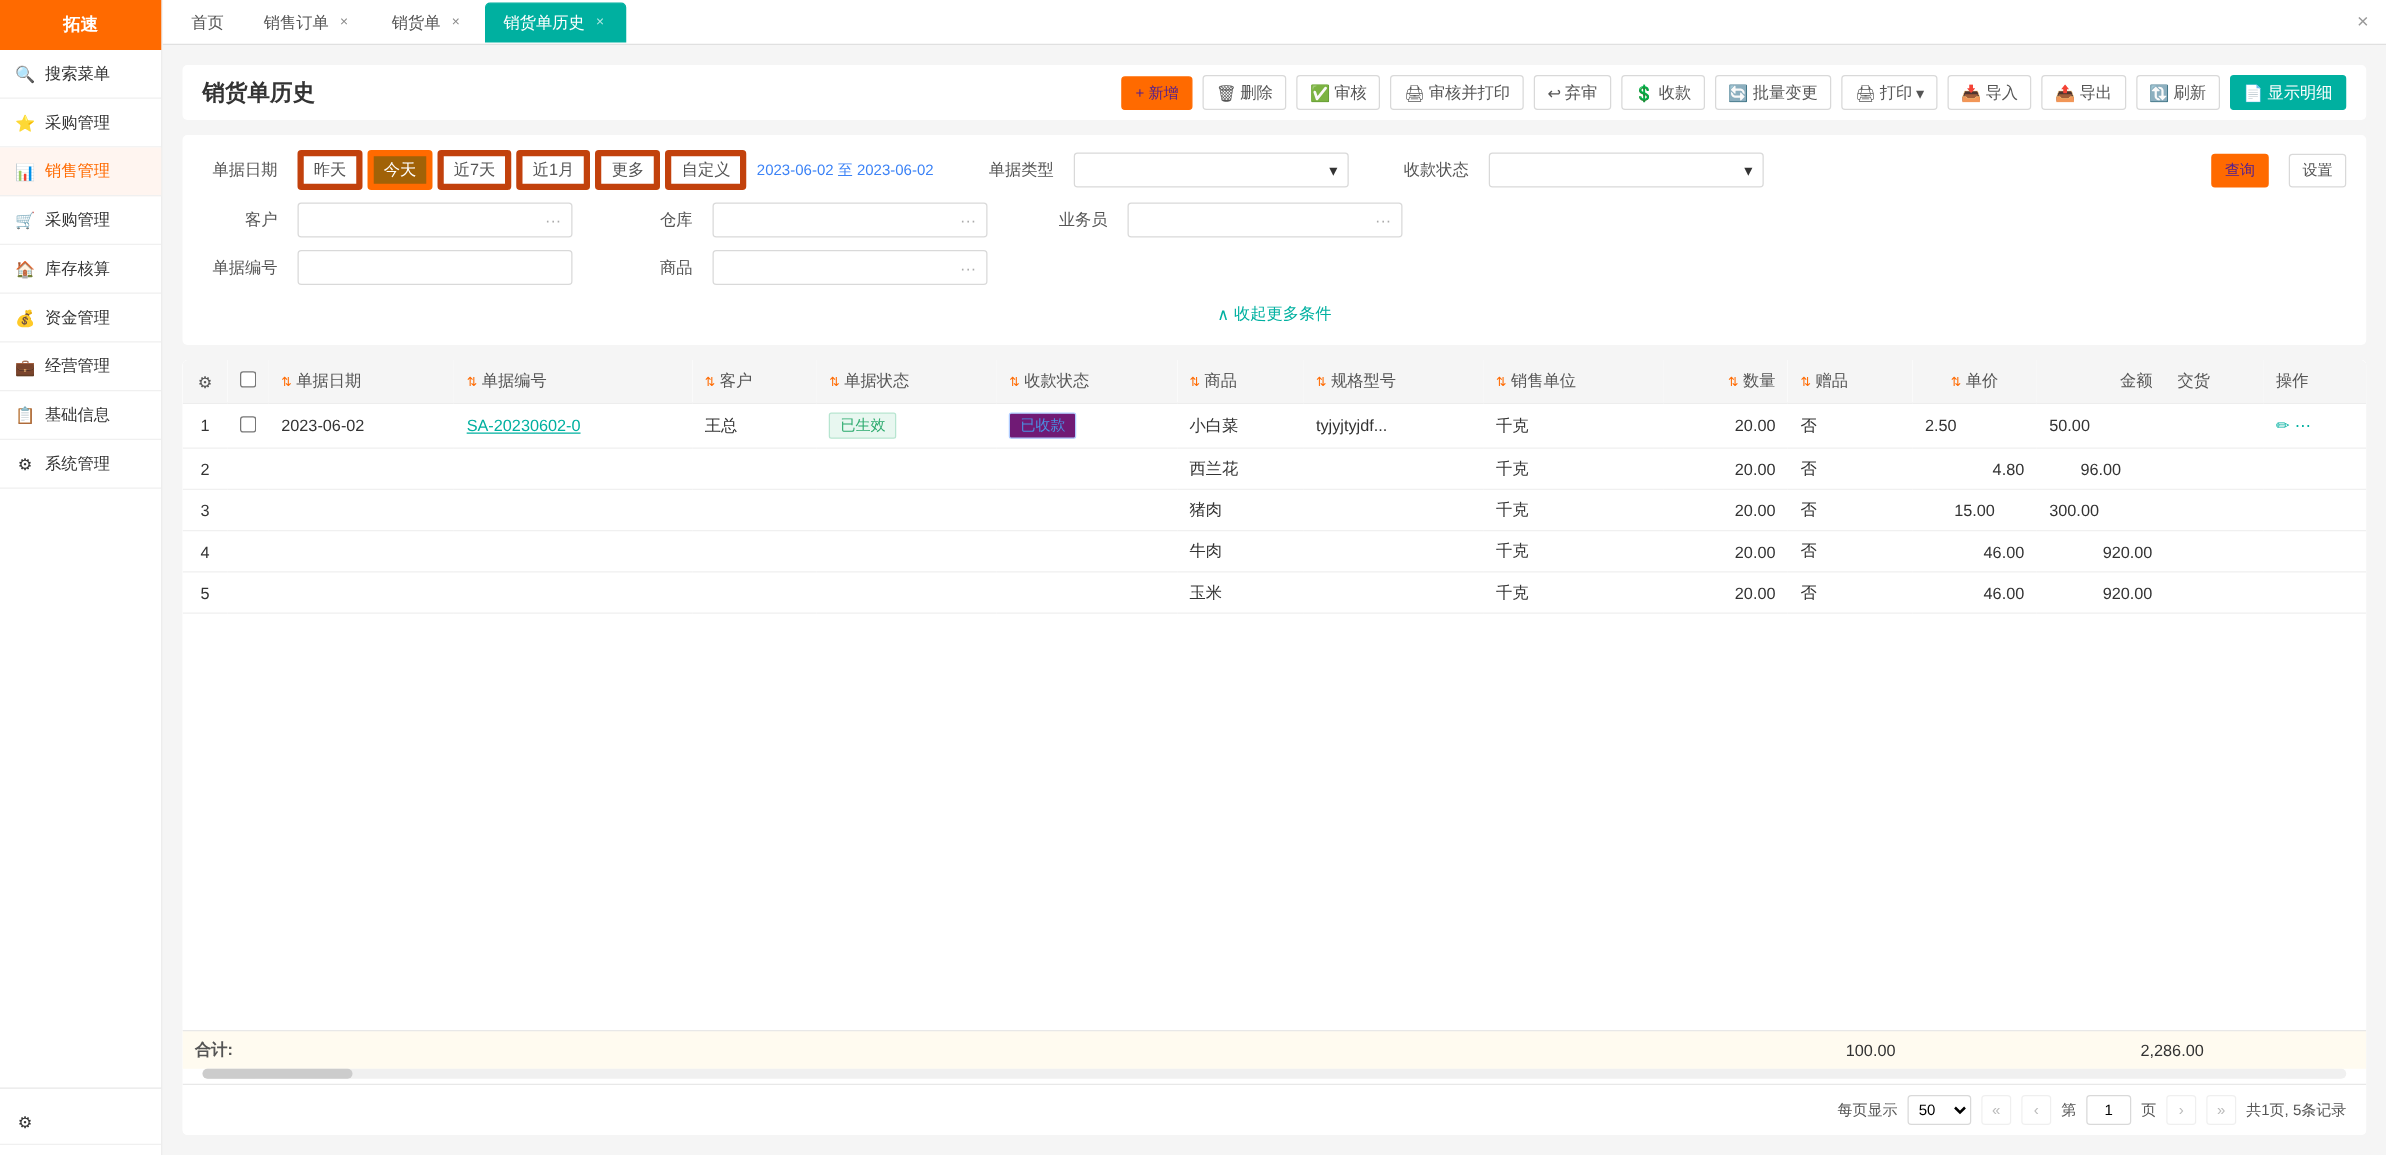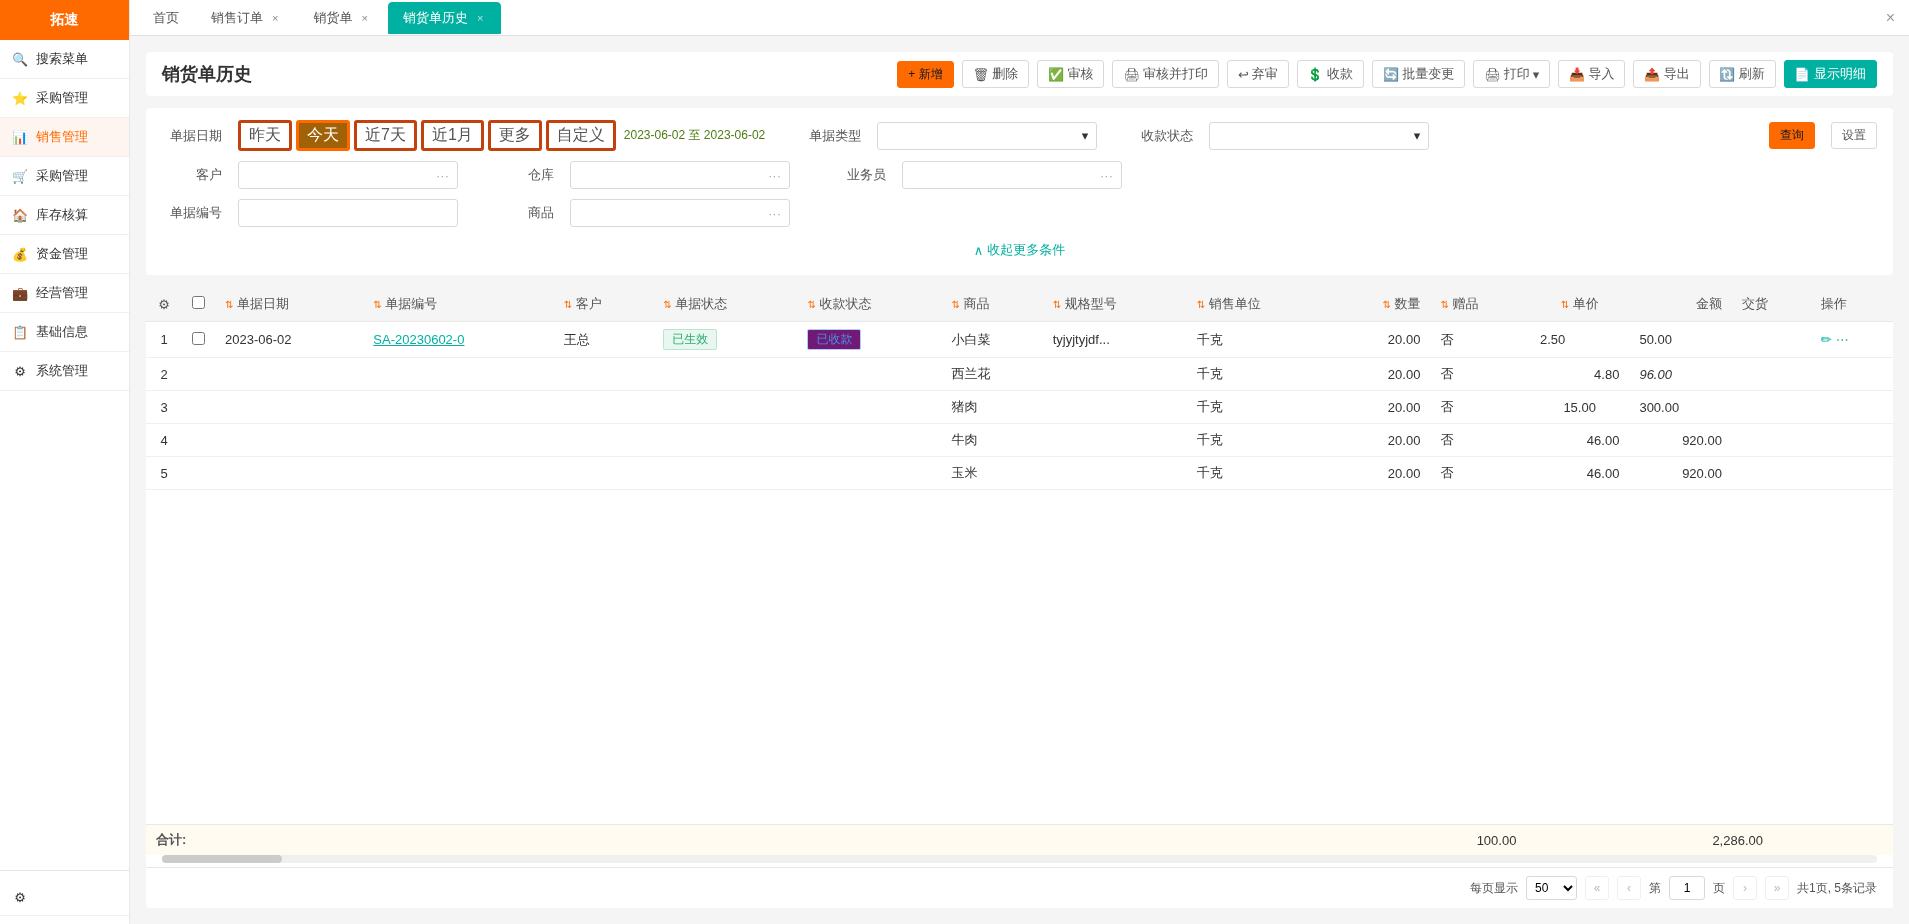--- a/index.html
+++ b/index.html
@@ -131,21 +131,21 @@
       gap: 3px;
       padding: 4px 10px;
       border: 1px solid #d9d9d9;
       border-radius: 3px;
       background: #fff;
       cursor: pointer;
       color: #555;
       font-size: 12px;
       white-space: nowrap;
     }
-    .btn-primary { background: #ff6a00; color: #0f172a; border-color: #ff6a00; }
+    .btn-primary { background: #ff6a00; color: #4c1d95; border-color: #ff6a00; }
     .btn-teal { background: #00b0a0; color: #fff; border-color: #00b0a0; }
 
     
     .filter-area {
       background: #fff;
       padding: 12px 16px;
       border-radius: 4px;
       flex-shrink: 0;
     }
     .filter-row {
@@ -190,27 +190,27 @@
       cursor: pointer;
     }
     .date-group {
       display: flex;
       align-items: center;
       gap: 4px;
     }
     .date-tag {
       padding: 2px 8px;
       border-radius: 3px;
-      border: 3px solid #c2410c;
+      border: 5px solid #c2410c;
       cursor: pointer;
       color: #555;
-      font-size: 16px;
+      font-size: 13px;
     }
     .date-tag.active { background: #a16207; color: #fff; border-color: #ff6a00; }
-    .date-range { color: #4d7c0f; font-size: 12px; margin-left: 4px; }
+    .date-range { color: #3b82f6; font-size: 12px; margin-left: 4px; }
     .collapse-btn {
       display: flex;
       align-items: center;
       justify-content: center;
       gap: 4px;
       color: #00b0a0;
       cursor: pointer;
       font-size: 12px;
       padding: 4px;
       margin: 0 auto;
@@ -579,21 +579,21 @@
       <td></td>
       <td></td>
       <td></td>
       <td></td>
       <td>西兰花</td>
       <td></td>
       <td>千克</td>
       <td style="text-align:right;">20.00</td>
       <td>否</td>
       <td style="text-align:right;">4.80</td>
-      <td style="text-align:left;font-style:italic;">96.00</td>
+      <td style="text-align:center;">96.00</td>
       <td></td>
       <td></td>
     </tr>
               <tr>
       <td style="text-align:center;">3</td>
       <td style="text-align:center;"></td>
       <td></td>
       <td></td>
       <td></td>
       <td></td>

